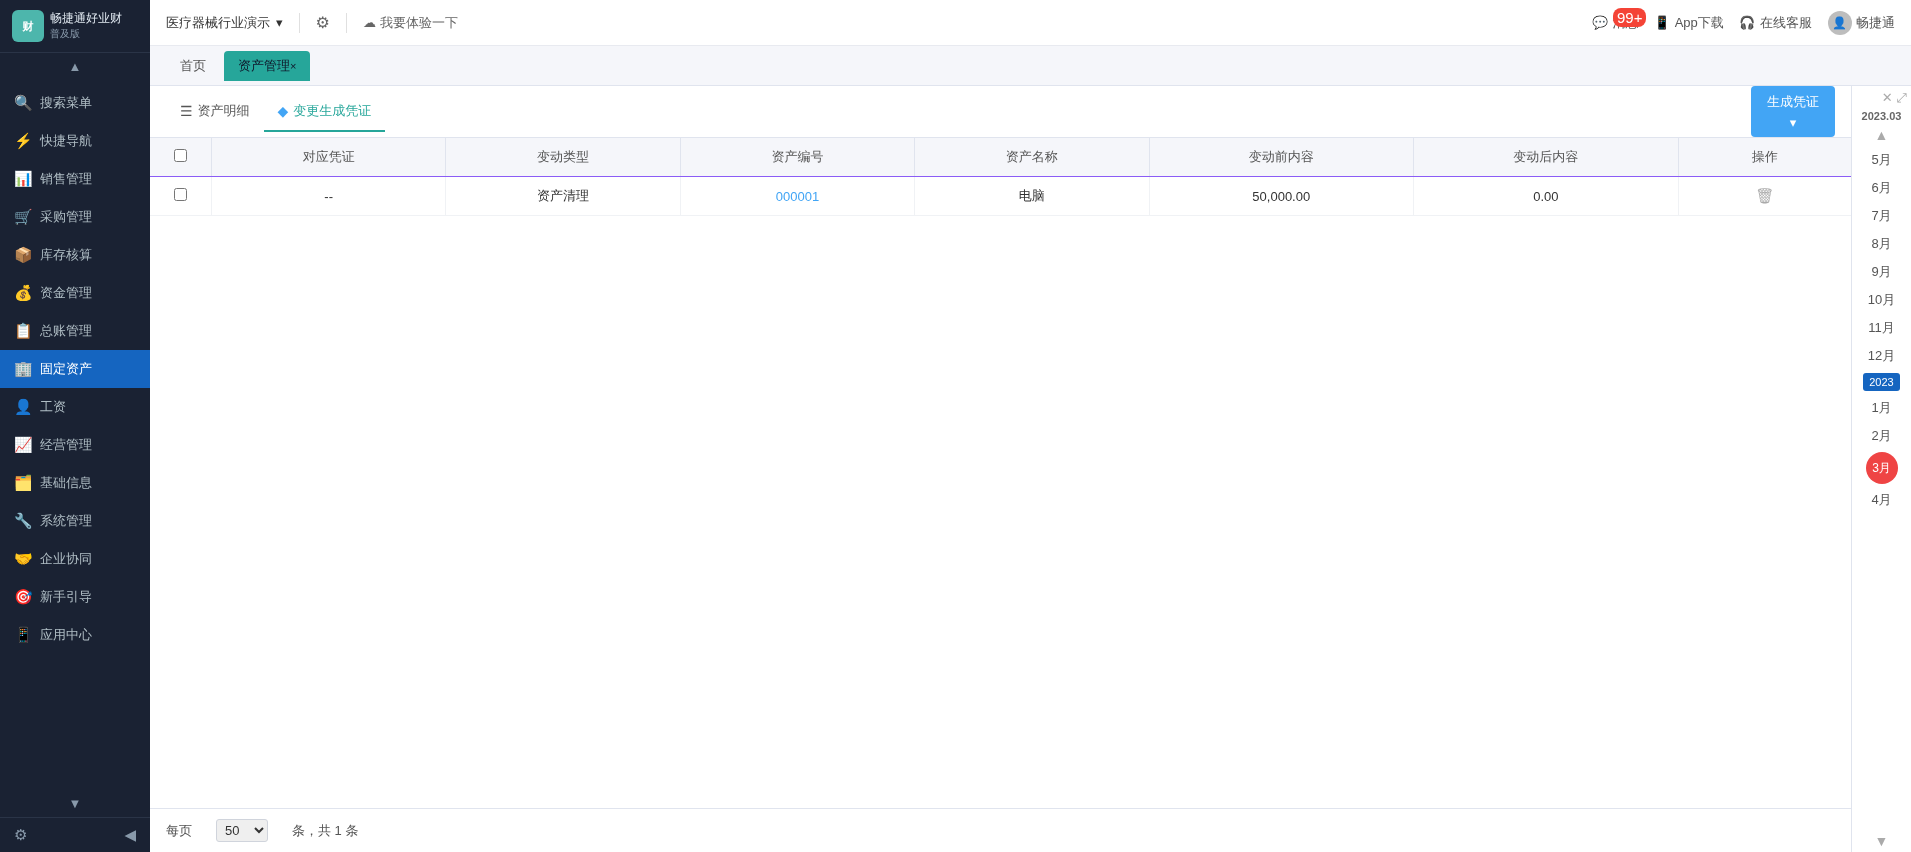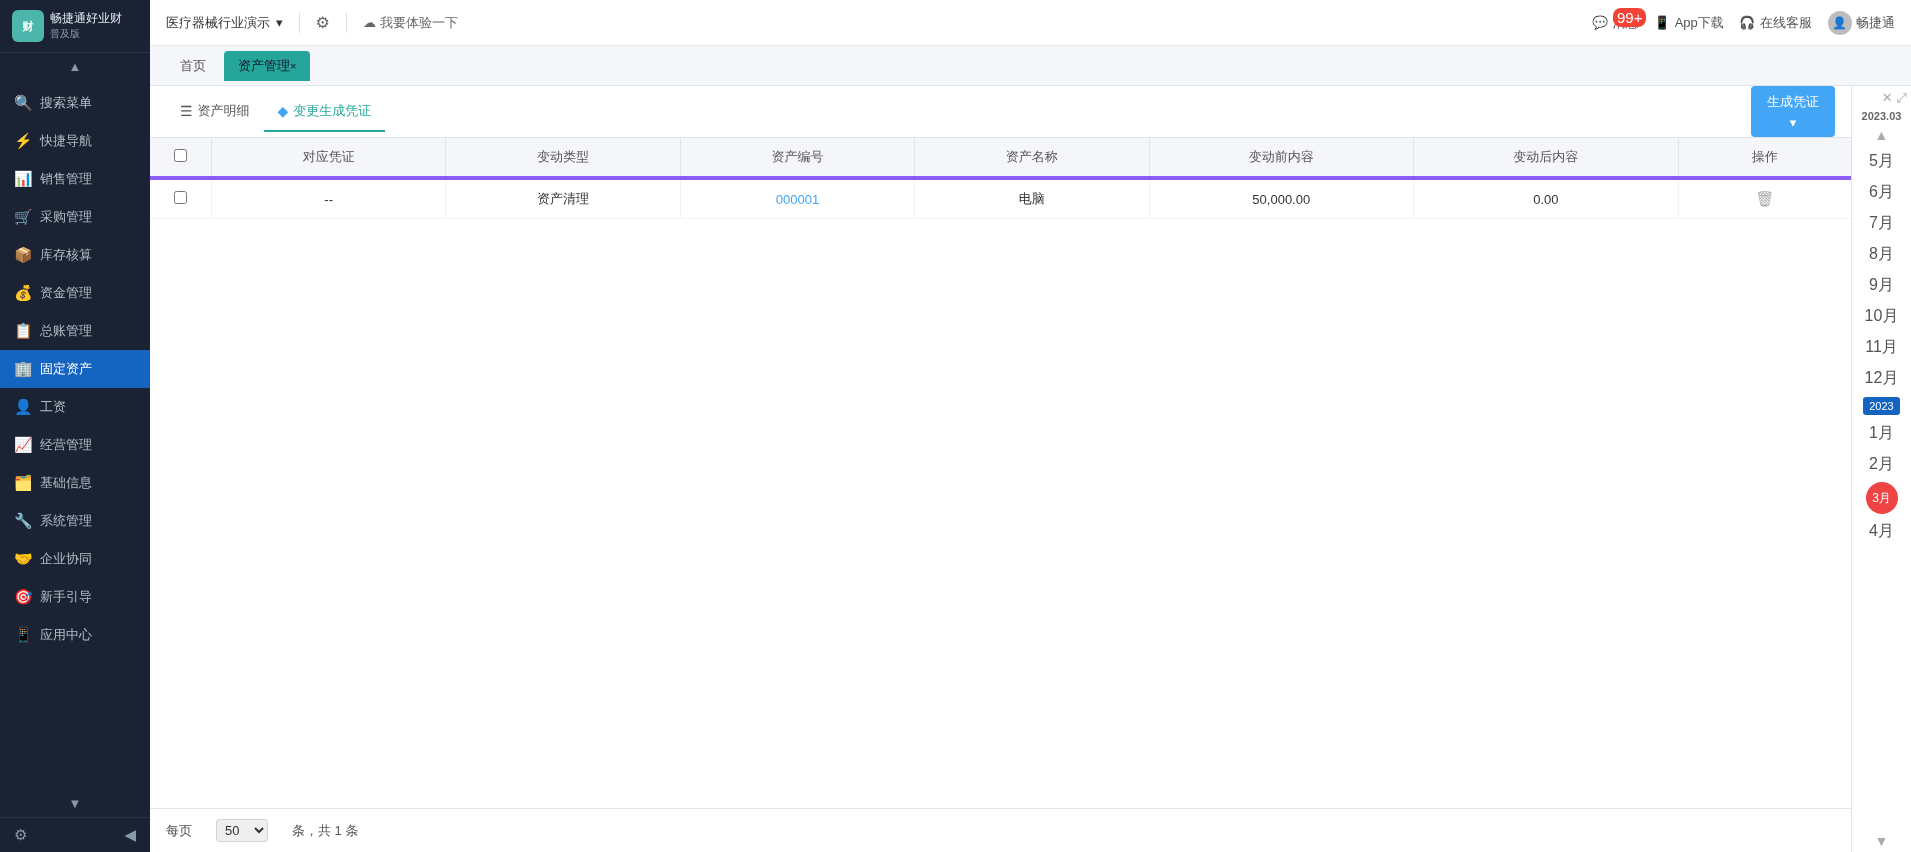--- a/index.html
+++ b/index.html
@@ -200,21 +200,21 @@
       font-size: 13px;
     }
     .data-table thead tr {
       background: #f5f6fa;
     }
     .data-table th {
       padding: 10px 24px;
       text-align: center;
       color: #555;
       font-weight: normal;
-      border-bottom: 4px solid #8b5cf6;
+      border-bottom: 1px solid #8b5cf6;
       border-right: 1px solid #e0e4ee;
       white-space: nowrap;
     }
     .data-table th:last-child { border-right: none; }
     .data-table td {
       padding: 10px 12px;
       text-align: center;
       border-bottom: 1px solid #f0f2f5;
       border-right: 1px solid #f0f2f5;
       color: #333;
@@ -278,21 +278,21 @@
       align-items: center;
       width: 100%;
       flex: 1;
       overflow-y: auto;
     }
     .rp-months::-webkit-scrollbar { width: 0; }
     .rp-month-item {
       width: 100%;
       text-align: center;
       padding: 5px 0;
-      font-size: 16px;
+      font-size: 13px;
       color: #555;
       cursor: pointer;
     }
     .rp-nav-btn {
       color: #aaa;
       cursor: pointer;
       font-size: 14px;
       padding: 3px 0;
     }
   </style>

